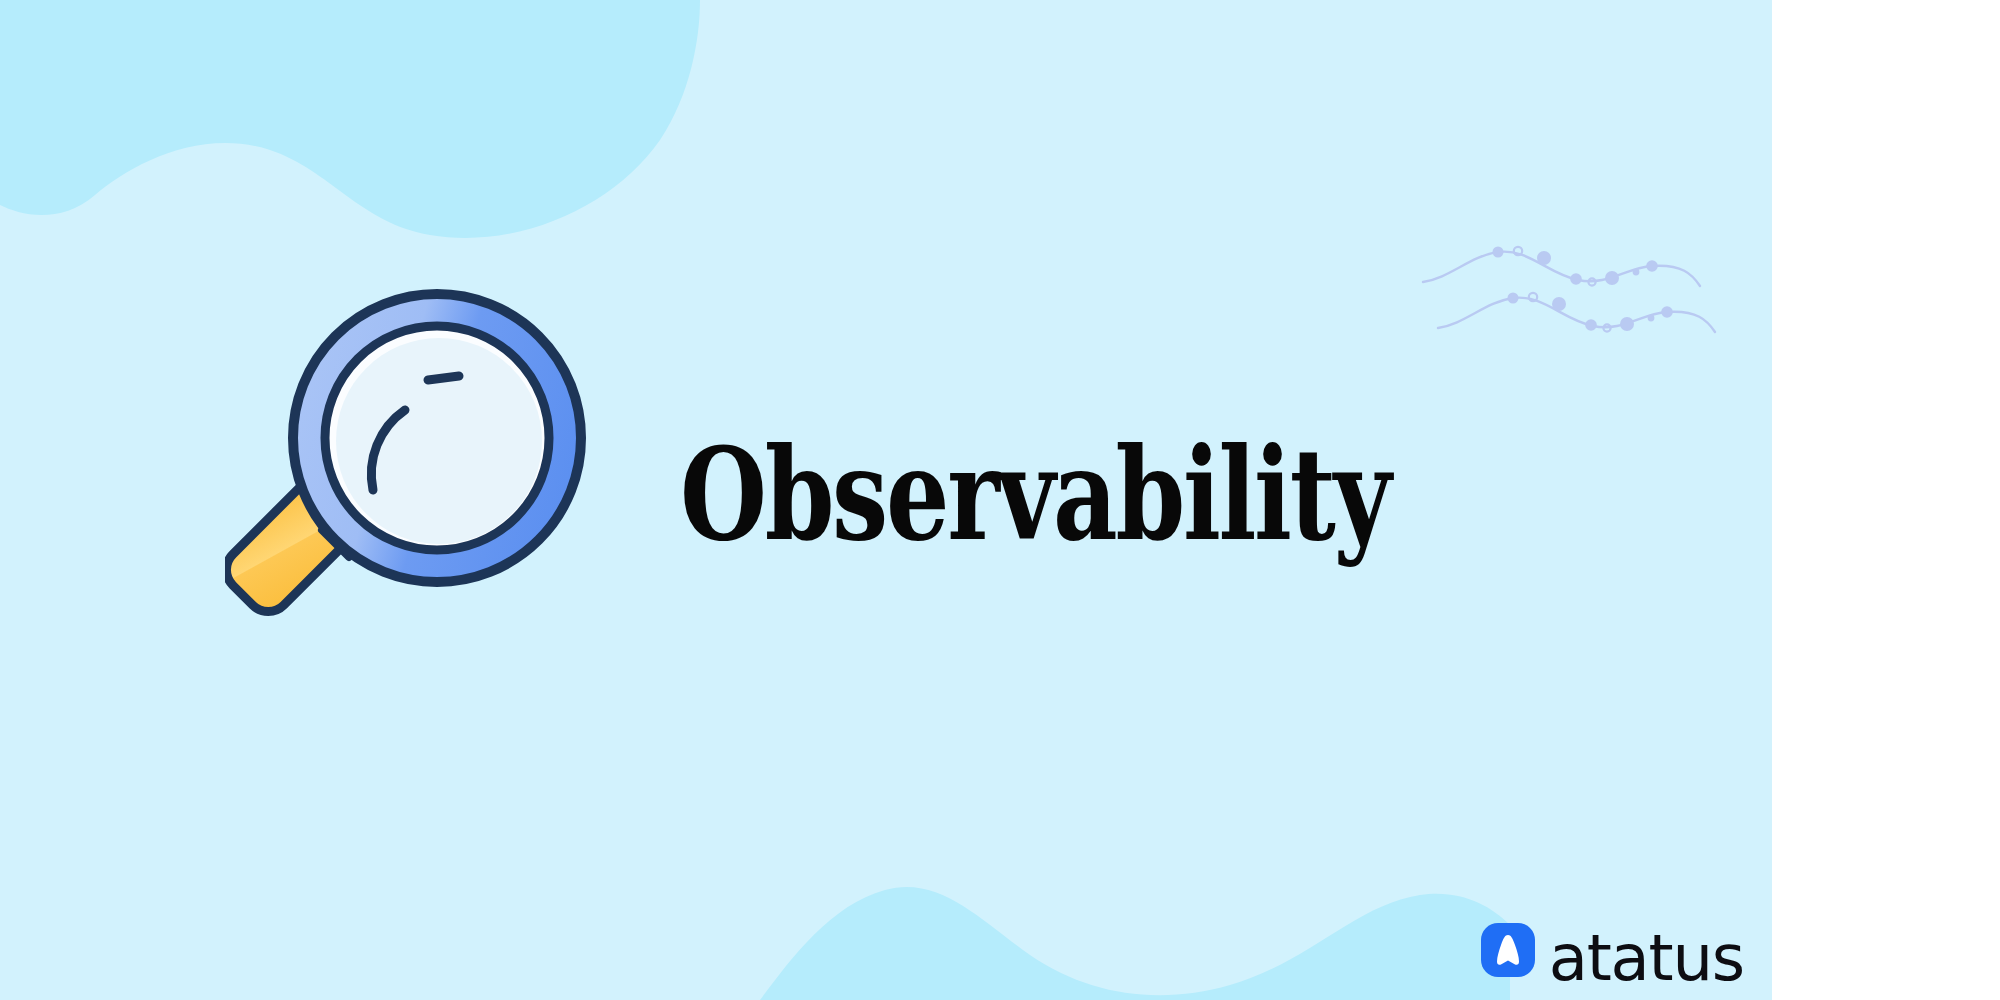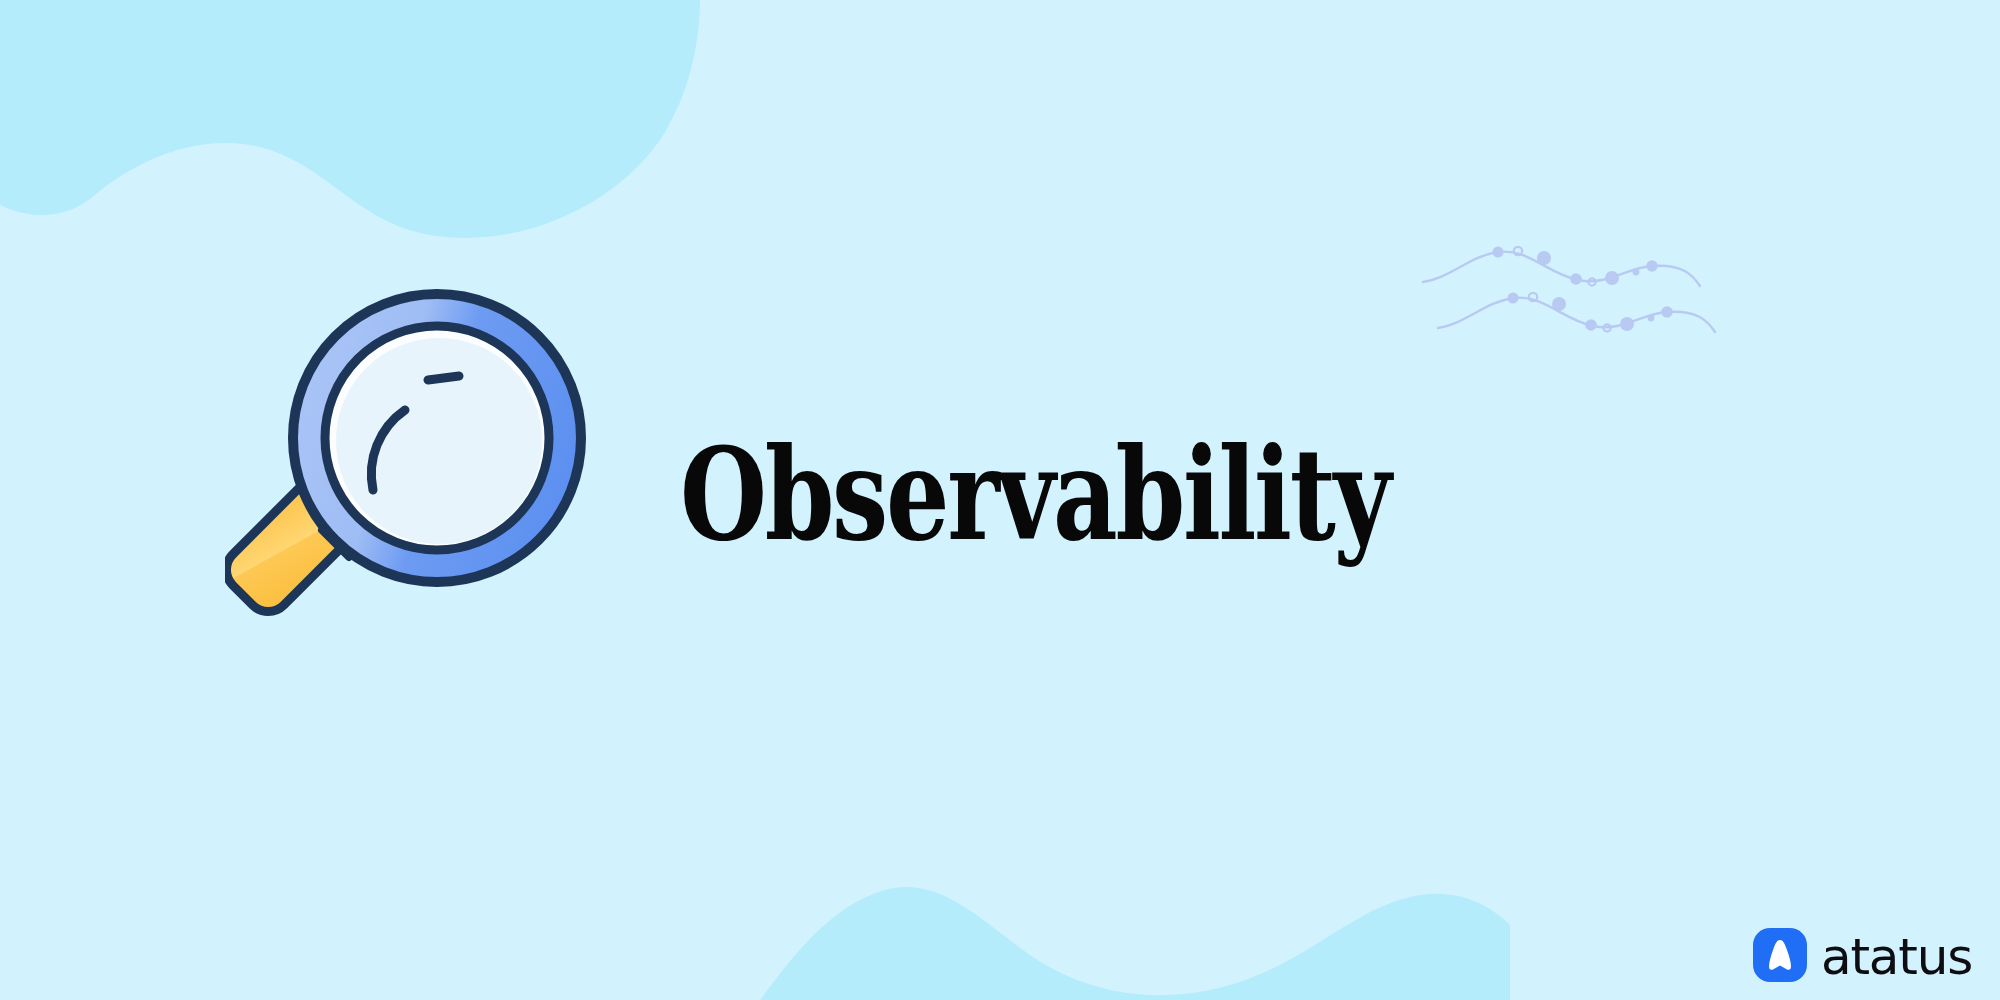--- a/index.html
+++ b/index.html
@@ -7,21 +7,21 @@
 
   html, body {
     width:2000px;
     height:1000px;
     overflow:hidden;
     font-family:"Liberation Sans", sans-serif;
   }
 
   #banner {
     position:relative;
-    width:2000px;
+    width:1772px;
     height:1000px;
     background:#d2f2fd;
     overflow:hidden;
   }
 
   
   .bg-layer {
     position:absolute;
     inset:0;
     width:2000px;
@@ -68,27 +68,27 @@
     position:absolute;
     right:28px;
     bottom:18px;
     display:flex;
     align-items:center;
     gap:14px;
   }
   #logo-mark { display:block; width:54px; height:54px; }
   #logo-word {
     font-family:"DejaVu Sans", "Liberation Sans", sans-serif;
-    font-size:50px;
+    font-size:64px;
     font-weight:400;
     letter-spacing:-1.2px;
     color:#0d0d12;
     line-height:1;
     position:relative;
-    top:2px;
+    top:8px;
   }
 </style>
 </head>
 <body>
 
 <div id="banner">
 
   <svg class="bg-layer" viewBox="0 0 2000 1000" preserveAspectRatio="none">
 
     <path fill="#b5ecfc" d="M 0,0 L 700,0 C 700,40 690,95 660,140 C 615,205 520,250 430,235

